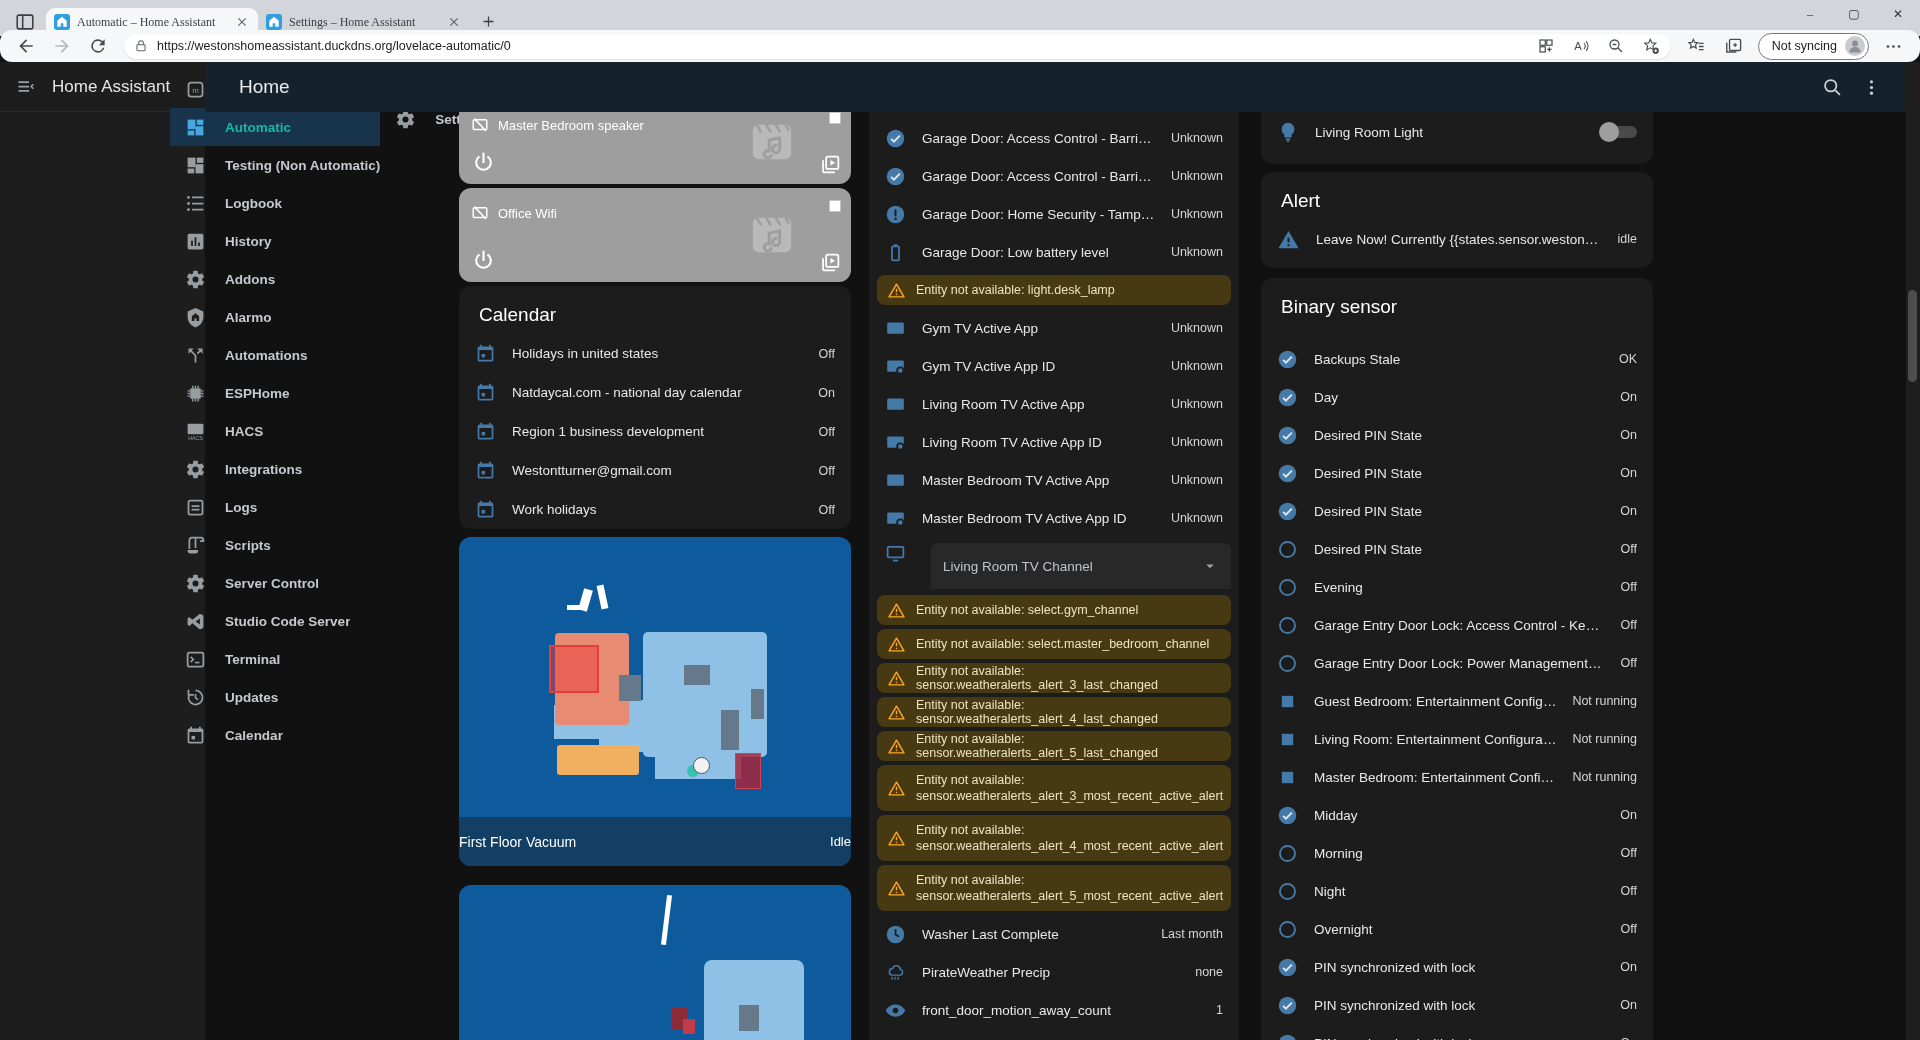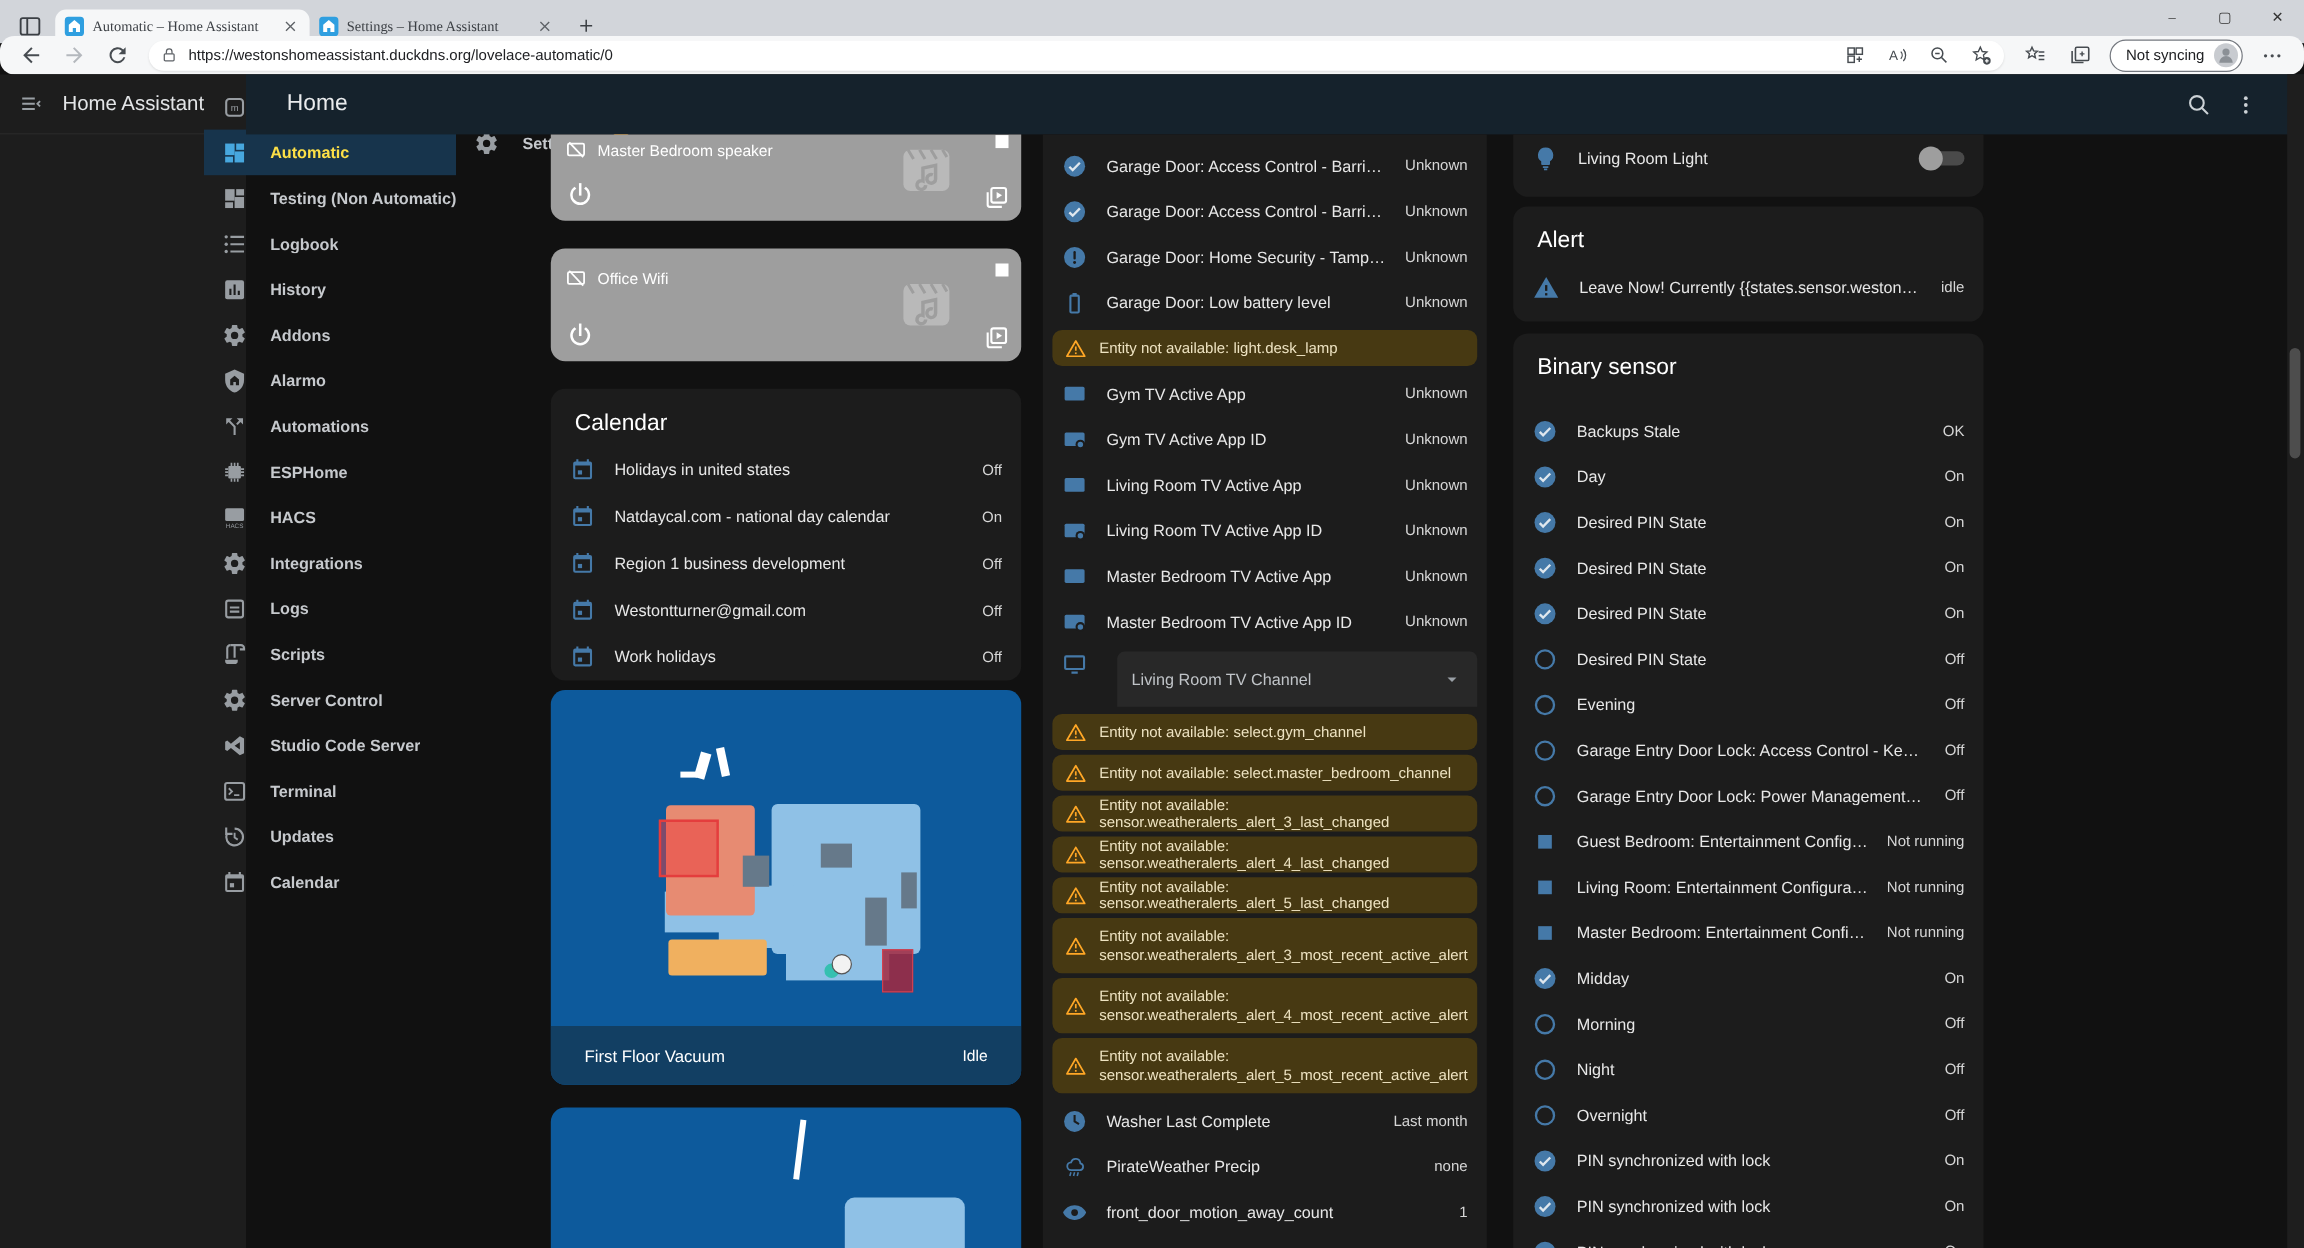--- a/index.html
+++ b/index.html
@@ -33,42 +33,42 @@
   .mini-avatar{width:20px;height:20px;border-radius:50%;background:#c8cbd0;color:#8b9096;padding:1px;box-sizing:border-box;}
 
   
   .ha{position:absolute;top:62px;left:0;right:0;bottom:0;background:#111;}
   .sidebar{position:absolute;top:0;left:0;bottom:0;width:205px;background:#1d1d1d;display:flex;}
   .sb-head{height:49px;flex:none;display:flex;align-items:center;gap:16px;padding-left:15px;border-bottom:1px solid #2a2a2a;color:#e3e5e7;font-size:17px;}
   .menu-icn{width:21px;height:21px;color:#9aa0a5;}
   .sb-items{padding-top:8px;}
   .sb-item{height:38px;display:flex;align-items:center;gap:19px;padding-left:15px;color:#c6c9cd;font-size:13.5px;font-weight:500;cursor:pointer;}
   .sb-item .icn{width:21px;height:21px;color:#989da2;flex:none;}
-  .sb-item.active{background:#17344c;color:#fde047;}
+  .sb-item.active{background:#17344c;color:#14b8a6;}
   .sb-item.active .icn{color:#47a7de;}
   .sb-label{white-space:nowrap;overflow:hidden;text-overflow:ellipsis;font-weight:bold;}
   .badge{margin-left:auto;margin-right:12px;min-width:19px;height:19px;border-radius:10px;background:#ff9800;color:#fff;font-size:11px;font-weight:700;display:flex;align-items:center;justify-content:center;flex:none;}
   .sb-spacer{height:44px;}
   .sb-div{border-top:1px solid #2a2a2a;margin:6px 0 4px;}
   .avatar{width:30px;height:30px;border-radius:50%;flex:none;margin-left:-5px;background:linear-gradient(180deg,#53667a 0 42%,#c59b77 42%);}
   .appbar{position:absolute;left:205px;right:0;top:0;height:50px;background:#15222c;display:flex;align-items:center;color:#e9ebed;}
   .appbar-title{margin-left:34px;font-size:19px;}
   .appbar-icons{margin-left:auto;margin-right:38px;display:flex;gap:18px;}
   .appbar-icons .icn{width:21px;height:21px;color:#ccd2d6;}
 
   .content{position:absolute;left:205px;right:0;top:50px;bottom:0;overflow:hidden;}
   .col{position:absolute;top:-12px;}
   .col1{left:254px;width:392px;}
   .col2{left:664px;width:370px;}
   .col3{left:1056px;width:392px;}
   .card{background:#1c1c1c;border-radius:12px;margin-bottom:8px;}
   .card h2{margin:0;padding:18px 20px 8px;font-size:19px;font-weight:400;color:#fff;}
 
   
-  .media-card{position:relative;height:94px;background:#9e9e9e;border-radius:12px;color:#fff;margin-bottom:23px;}
+  .media-card{position:relative;height:94px;background:#9e9e9e;border-radius:12px;color:#fff;margin-bottom:4px;}
   .media-card.m0{height:84px;}
   .mp-title{position:absolute;top:16px;left:12px;display:flex;align-items:center;gap:9px;font-size:13px;font-weight:500;}
   .mp-title .icn{width:18px;height:18px;}
   .mp-kebab{position:absolute;top:8px;right:6px;width:20px;height:20px;color:#fff;}
   .mp-power{position:absolute;bottom:9px;left:12px;width:25px;height:25px;color:#fff;}
   .mp-browse{position:absolute;bottom:9px;right:10px;width:21px;height:21px;color:#fff;}
   .mp-wm{position:absolute;right:52px;top:50%;transform:translateY(-50%);width:54px;height:46px;color:rgba(255,255,255,.28);}
 
   
   .e-row{height:38px;display:flex;align-items:center;gap:16px;padding:0 16px;}
@@ -82,21 +82,21 @@
   .w2 .w-lines{display:flex;flex-direction:column;line-height:16px;}
   .sel-row{margin:6px 8px 6px 0;display:flex;align-items:flex-start;gap:25px;padding-left:16px;}
   .sel-row > .icn{width:21px;height:21px;color:#4579a8;flex:none;}
   .sel-field{flex:1;height:46px;background:#282828;border-radius:6px 6px 0 0;display:flex;align-items:center;padding:0 12px;color:#c0c4c8;font-size:13.5px;}
   .sel-arrow{margin-left:auto;width:18px;height:18px;color:#9aa0a6;}
 
   .tall{height:1010px;overflow:hidden;padding-top:19px;box-sizing:border-box;}
 
   
   .vac-card{position:relative;height:329px;background:#0d5a9c;overflow:hidden;margin-bottom:19px;}
-  .vac-bar{position:absolute;left:0;right:0;bottom:0;height:49px;background:#123f63;display:flex;align-items:center;padding:0 28px;color:#fff;margin-top:36px;}
+  .vac-bar{position:absolute;left:0;right:0;bottom:0;height:49px;background:#123f63;display:flex;align-items:center;padding:0 0;color:#fff;margin-top:36px;}
   .vac-name{flex:1;font-size:14px;}
   .vac-state{font-size:13px;}
   .map2-card{position:relative;height:200px;background:#0d5a9c;overflow:hidden;}
   .shape{position:absolute;}
 
   
   .light-card{height:64px;display:flex;align-items:center;gap:16px;padding:0 16px;box-sizing:border-box;}
   .light-card .icn{width:22px;height:22px;color:#4579a8;flex:none;}
   .toggle{margin-left:auto;width:38px;height:20px;position:relative;cursor:pointer;}
   .toggle .track{position:absolute;left:6px;right:0;top:4px;height:12px;border-radius:7px;background:#4a4a4a;}

